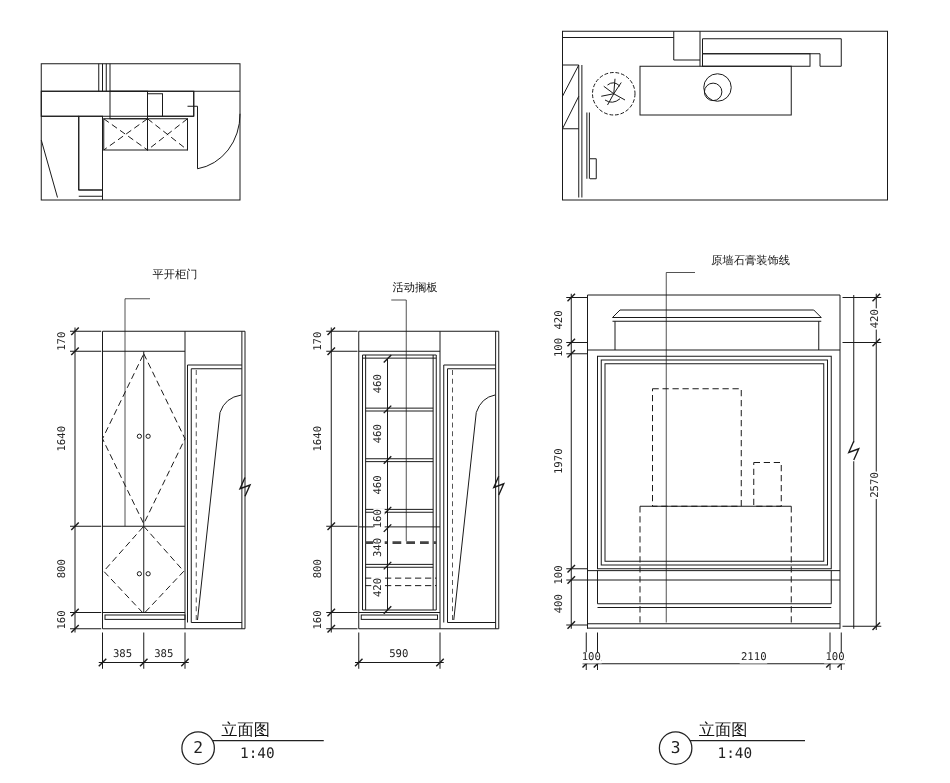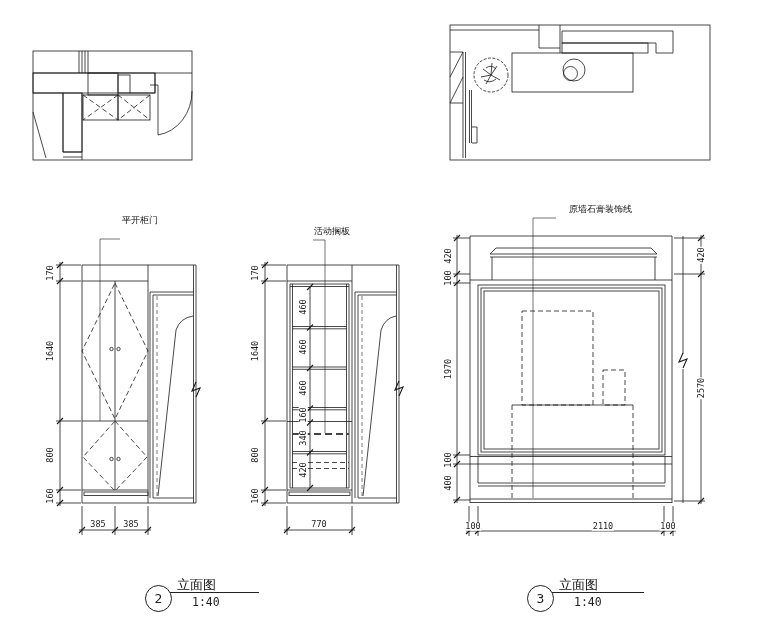--- a/index.html
+++ b/index.html
@@ -326,21 +326,21 @@
 <div class="dim v" style="left:255px;top:273px">170</div>
 <div class="dim v" style="left:255px;top:351px">1640</div>
 <div class="dim v" style="left:255px;top:455px">800</div>
 <div class="dim v" style="left:255px;top:496px">160</div>
 <div class="dim v" style="left:303px;top:307px">460</div>
 <div class="dim v" style="left:303px;top:347px">460</div>
 <div class="dim v" style="left:303px;top:388px">460</div>
 <div class="dim v" style="left:303px;top:415px">160</div>
 <div class="dim v" style="left:303px;top:438px">340</div>
 <div class="dim v" style="left:303px;top:470px">420</div>
-<div class="dim" style="left:319px;top:524px">770</div>
+<div class="dim" style="left:319px;top:524px">590</div>
 
 <div class="lbl" style="left:569px;top:205px">原墙石膏装饰线</div>
 <div class="dim v" style="left:448px;top:256px">420</div>
 <div class="dim v" style="left:448px;top:278px">100</div>
 <div class="dim v" style="left:448px;top:369px">1970</div>
 <div class="dim v" style="left:448px;top:460px">100</div>
 <div class="dim v" style="left:448px;top:483px">400</div>
 <div class="dim v" style="left:701px;top:255px">420</div>
 <div class="dim v" style="left:701px;top:388px">2570</div>
 <div class="dim" style="left:473px;top:526px">100</div>

